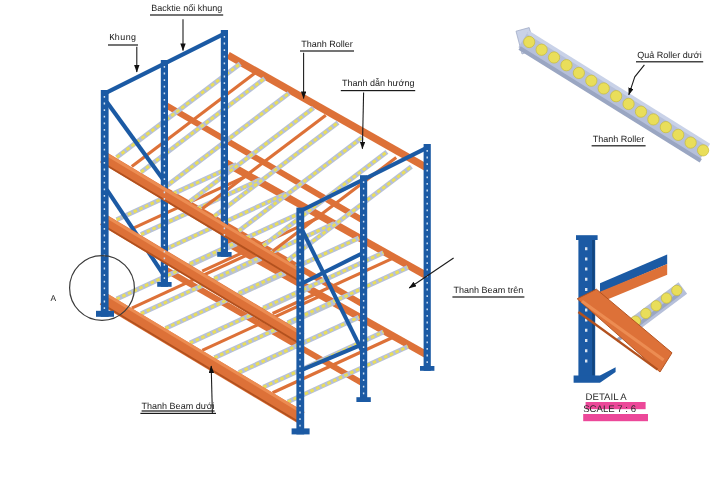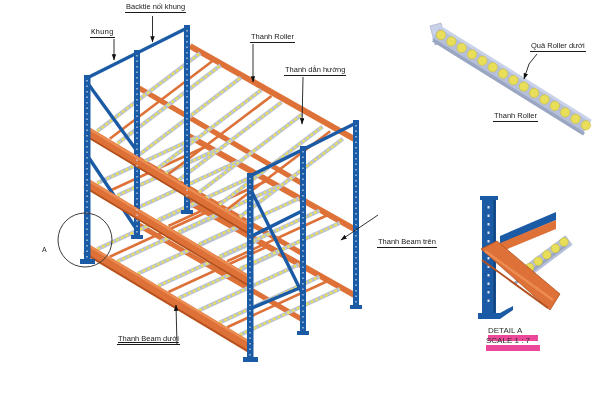--- a/index.html
+++ b/index.html
@@ -217,15 +217,15 @@
 <div class="lbl" style="left:250px;top:33px;">Thanh Roller</div>
 <div class="lbl" style="left:284px;top:66px;">Thanh dẫn hướng</div>
 <div class="lbl" style="left:377px;top:220px;margin-top:18px;">Thanh Beam trên</div>
 <div class="lbl" style="left:117px;top:335px;min-width:60px;text-decoration:underline;">Thanh Beam dưới</div>
 <div class="lbl plain" style="left:41px;top:246px;font-size:7px;">A</div>
 
 <div class="lbl" style="left:530px;top:42px;">Quả Roller dưới</div>
 <div class="lbl" style="left:493px;top:112px;">Thanh Roller</div>
 
 <div class="detail-txt" style="left:488px;top:326px;width:50px;">DETAIL A</div>
-<div class="detail-txt" style="left:486px;top:336px;width:54px;">SCALE 1 : 7</div>
+<div class="detail-txt" style="left:486px;top:336px;width:54px;">SCALE 7 : 6</div>
 
 </div>
 
 </body></html>

